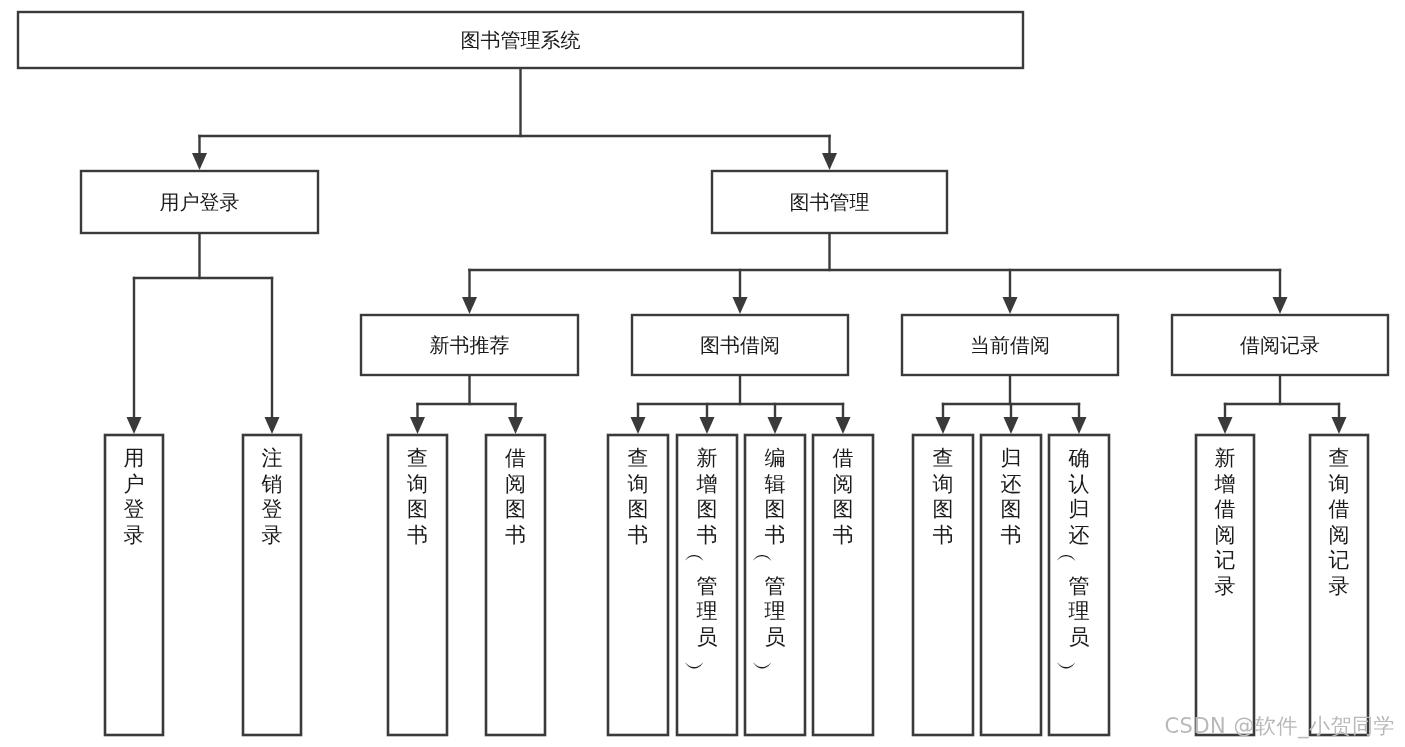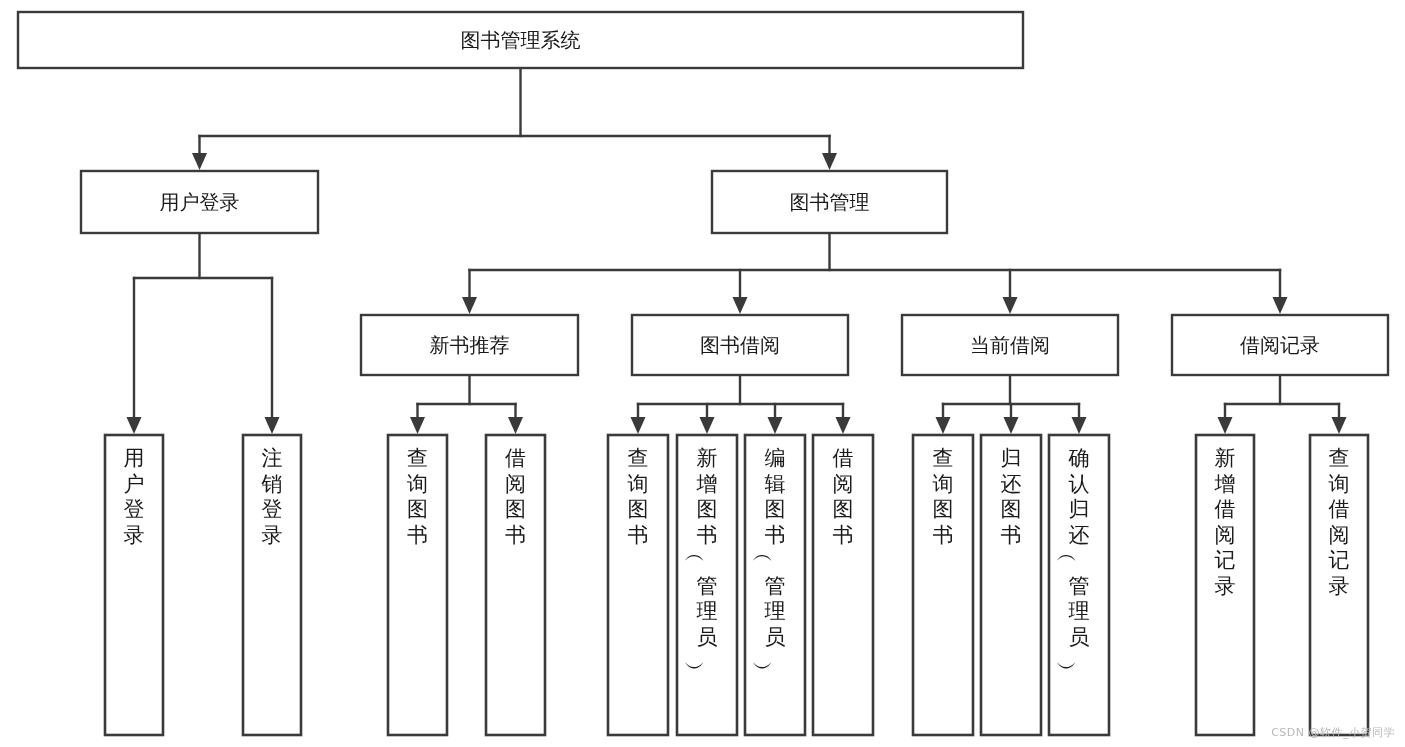--- a/index.html
+++ b/index.html
@@ -46,21 +46,21 @@
     font-family: "DejaVu Sans", "Liberation Sans", sans-serif;
     font-size: 21px;
     fill: #1a1a1a;
     text-anchor: middle;
   }
   .watermark {
     position: absolute;
     right: 10px;
     bottom: 6px;
     font-family: "DejaVu Sans", "Liberation Sans", sans-serif;
-    font-size: 11px;
+    font-size: 21px;
     color: #b9b9b9;
     white-space: nowrap;
     letter-spacing: 0.5px;
     pointer-events: none;
   }
 </style>
 </head>
 <body>
 
 <div id="diagram-root">

